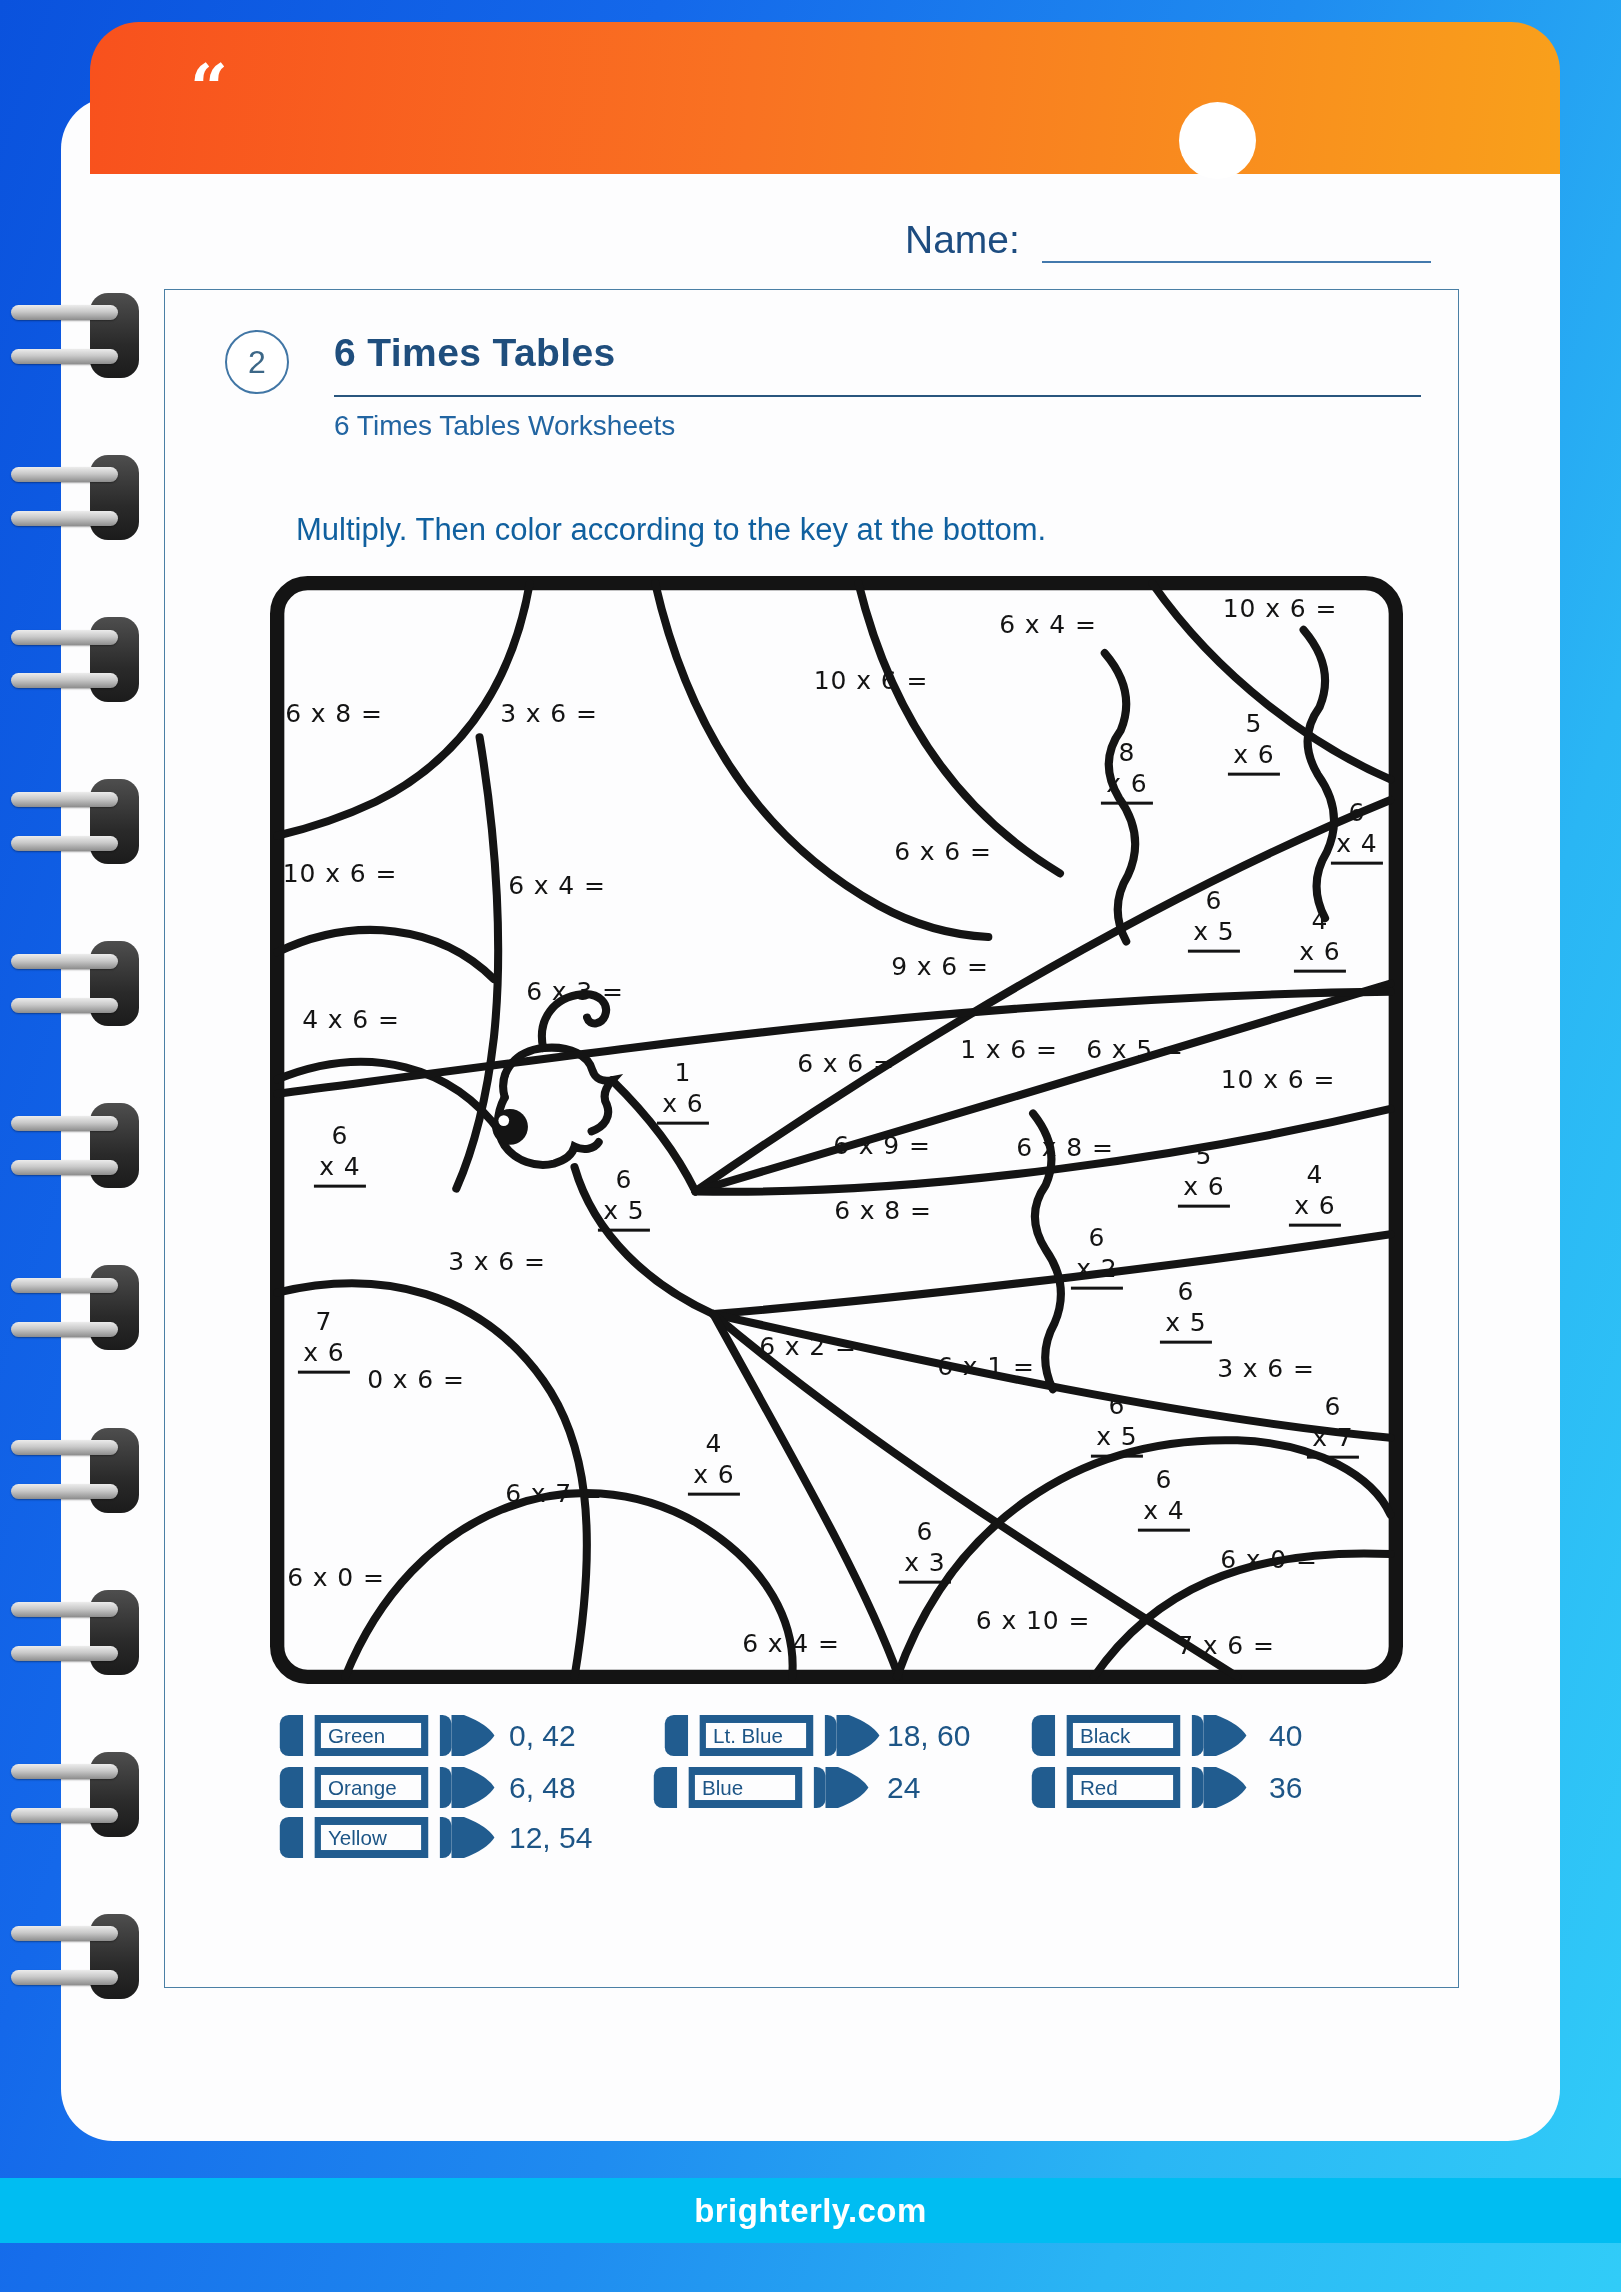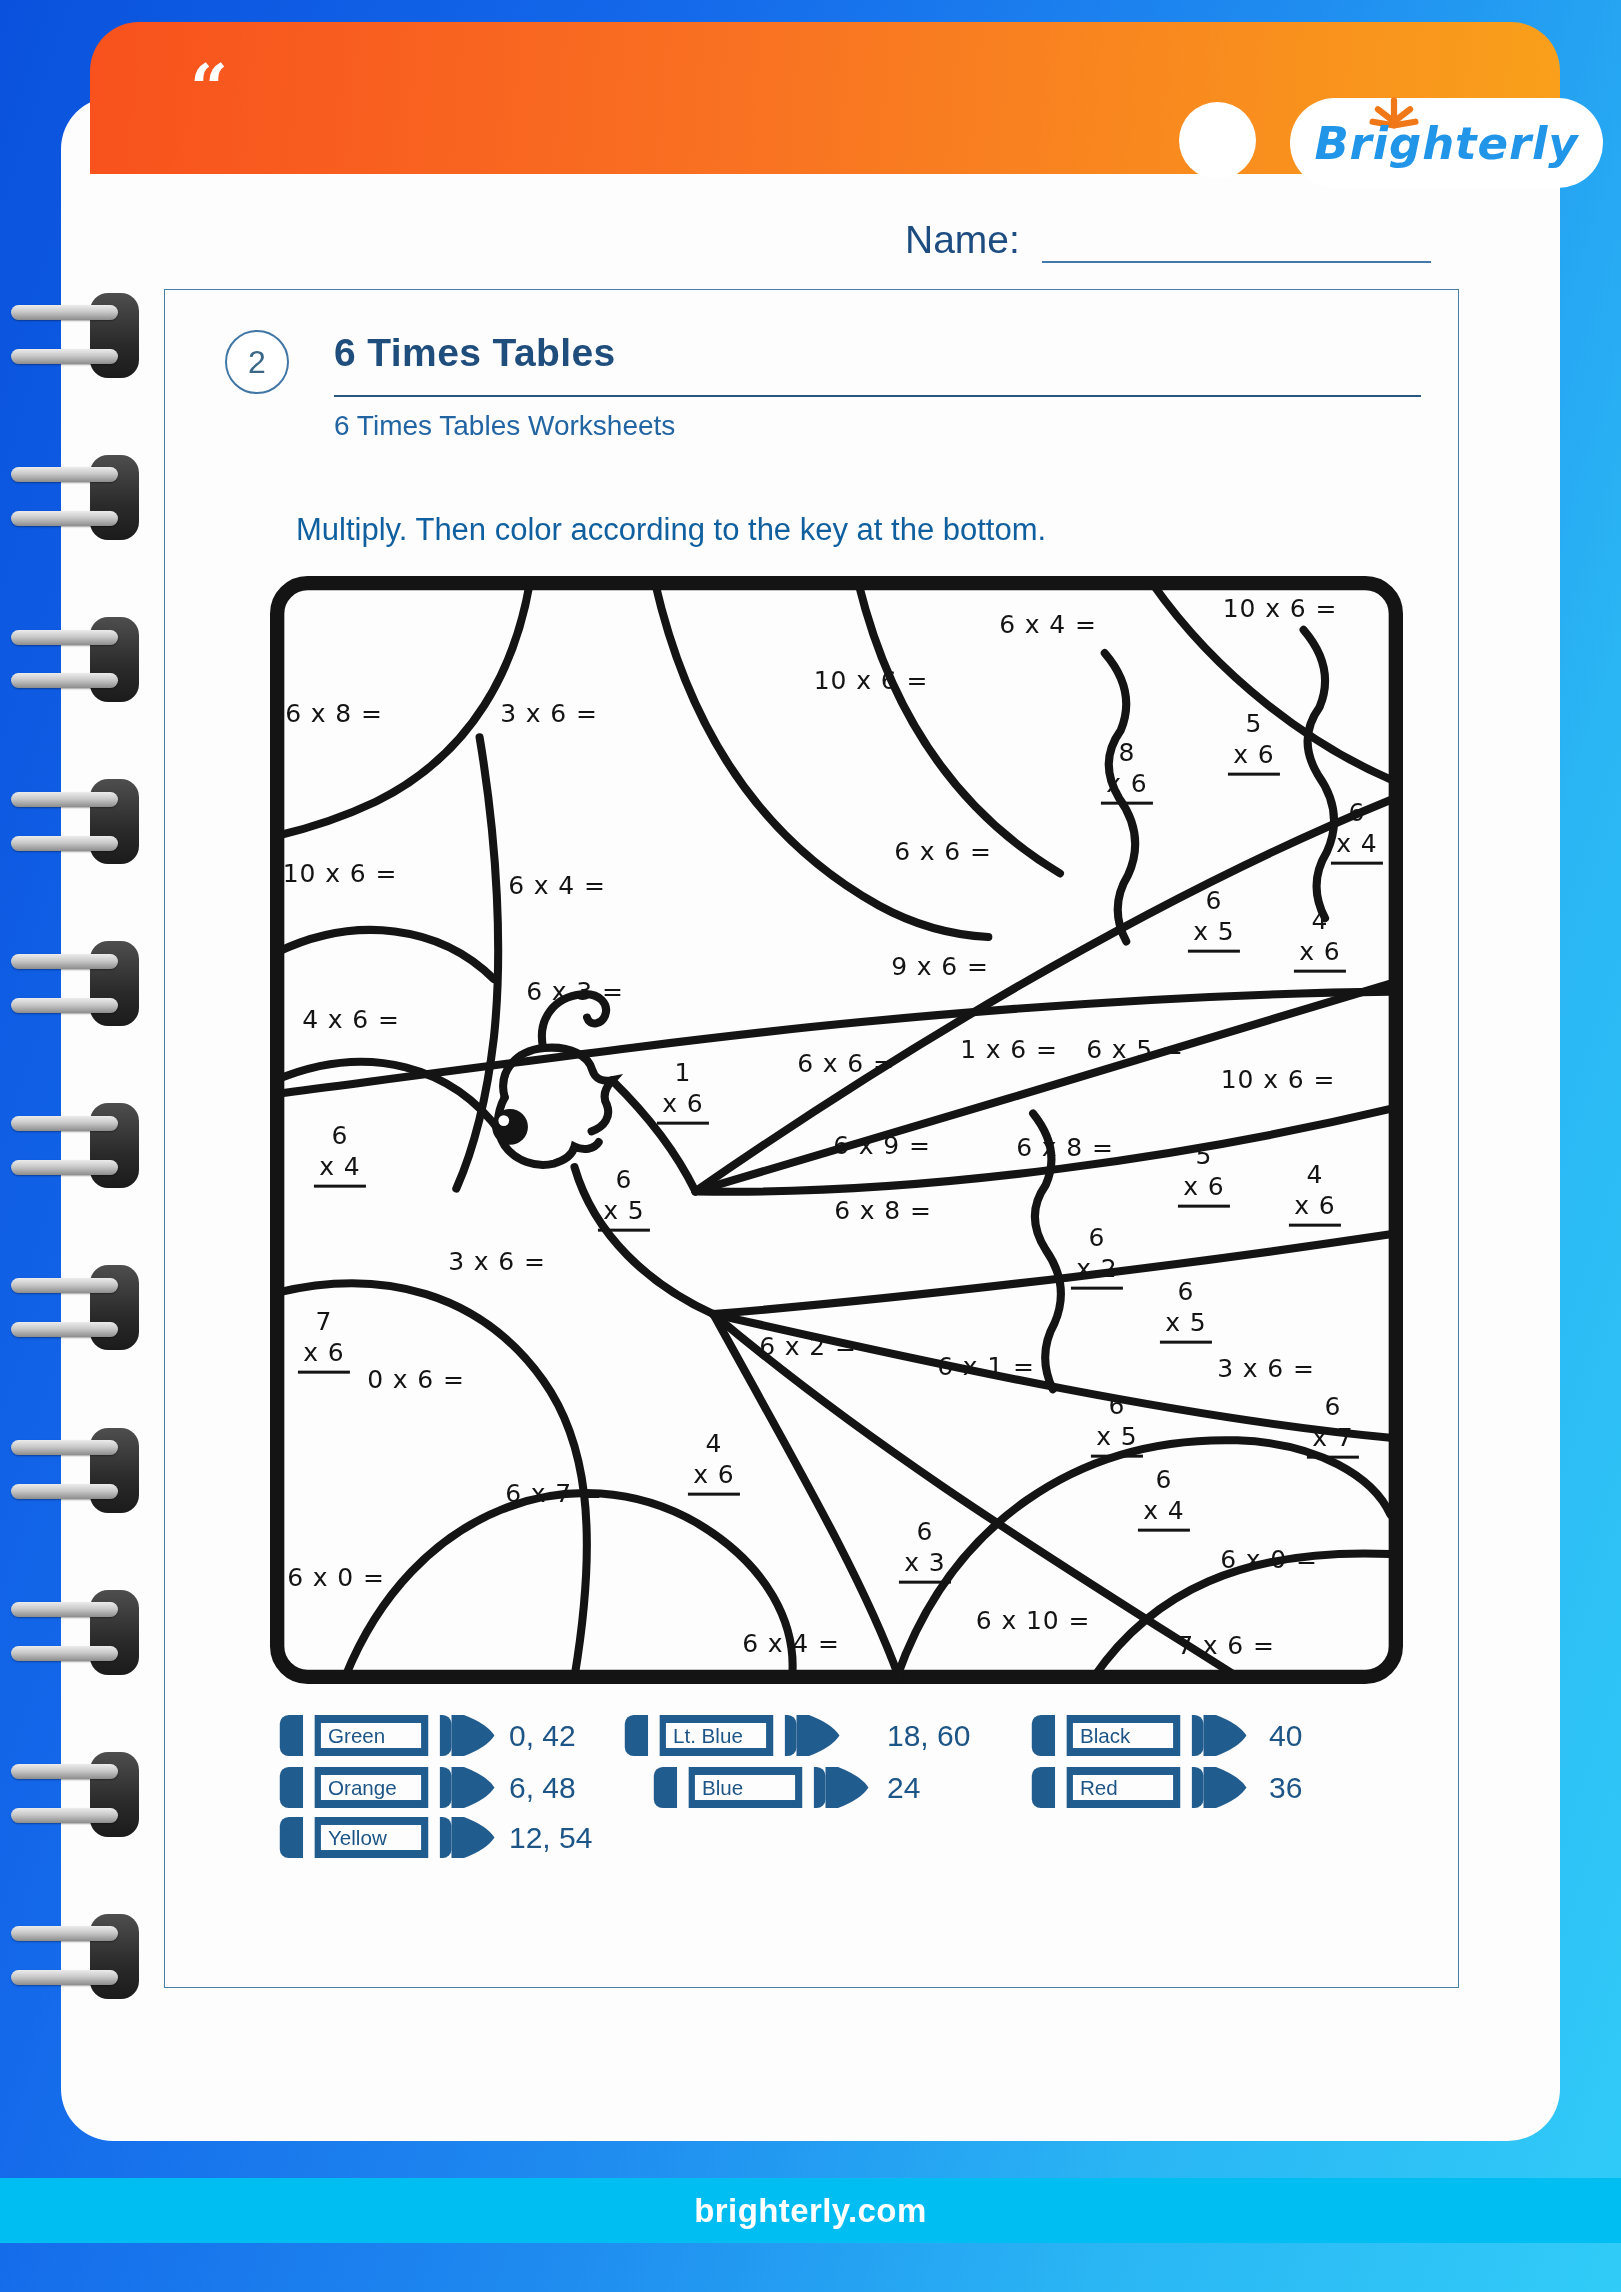--- a/index.html
+++ b/index.html
@@ -125,32 +125,20 @@
       <div class="clip" style="top: 1914px;"></div>
       <div class="wire" style="top: 1926px;"></div>
       <div class="wire" style="top: 1970px;"></div>
     </div>
 
   <div class="header">
     <div class="header-title">
       <span class="header-quote">“</span>
     </div>
     <div class="header-circle"></div>
-    <div class="logo-pill">
-      <svg class="logo-sun" width="54" height="41" viewBox="0 0 60 46">
-        <g stroke="#f07818" stroke-width="7" stroke-linecap="round">
-          <line x1="30" y1="28" x2="30" y2="6"></line>
-          <line x1="30" y1="30" x2="12" y2="16"></line>
-          <line x1="30" y1="30" x2="48" y2="16"></line>
-          <line x1="30" y1="34" x2="6" y2="30"></line>
-          <line x1="30" y1="34" x2="54" y2="30"></line>
-        </g>
-      </svg>
-      <div class="logo-text">Brighterly</div>
-    </div>
   </div>
 
   <div class="name-label">Name:</div>
   <div class="name-line"></div>
 
   <div class="frame"></div>
   <div class="num-circle">
     <span>2</span>
   </div>
   <div class="sec-title">6 Times Tables</div>
@@ -262,21 +250,21 @@
         </svg><div class="crayon-label">Orange</div></div>
       <div class="key-value" style="left: 509px; top: 1788px;">6, 48</div>
       <div class="crayon" style="left: 278px; top: 1815px;"><svg width="220" height="45" viewBox="0 0 246 50">
           <rect x="2" y="2" width="192" height="46" rx="10" fill="#215c8f"></rect>
           <rect x="28" y="2" width="13" height="46" fill="#fdfdfe"></rect>
           <rect x="46" y="9" width="116" height="32" fill="#fdfdfe" stroke="#215c8f" stroke-width="4"></rect>
           <rect x="168" y="2" width="13" height="46" fill="#fdfdfe"></rect>
           <path d="M194,2 L208,2 Q234,12 242,25 Q234,38 208,48 L194,48 Z" fill="#215c8f"></path>
         </svg><div class="crayon-label">Yellow</div></div>
       <div class="key-value" style="left: 509px; top: 1838px;">12, 54</div>
-      <div class="crayon" style="left: 623px; top: 1713px;"><svg width="220" height="45" viewBox="0 0 246 50">
+      <div class="crayon" style="left: 663px; top: 1713px;"><svg width="220" height="45" viewBox="0 0 246 50">
           <rect x="2" y="2" width="192" height="46" rx="10" fill="#215c8f"></rect>
           <rect x="28" y="2" width="13" height="46" fill="#fdfdfe"></rect>
           <rect x="46" y="9" width="116" height="32" fill="#fdfdfe" stroke="#215c8f" stroke-width="4"></rect>
           <rect x="168" y="2" width="13" height="46" fill="#fdfdfe"></rect>
           <path d="M194,2 L208,2 Q234,12 242,25 Q234,38 208,48 L194,48 Z" fill="#215c8f"></path>
         </svg><div class="crayon-label">Lt. Blue</div></div>
       <div class="key-value" style="left: 887px; top: 1736px;">18, 60</div>
       <div class="crayon" style="left: 652px; top: 1765px;"><svg width="220" height="45" viewBox="0 0 246 50">
           <rect x="2" y="2" width="192" height="46" rx="10" fill="#215c8f"></rect>
           <rect x="28" y="2" width="13" height="46" fill="#fdfdfe"></rect>

